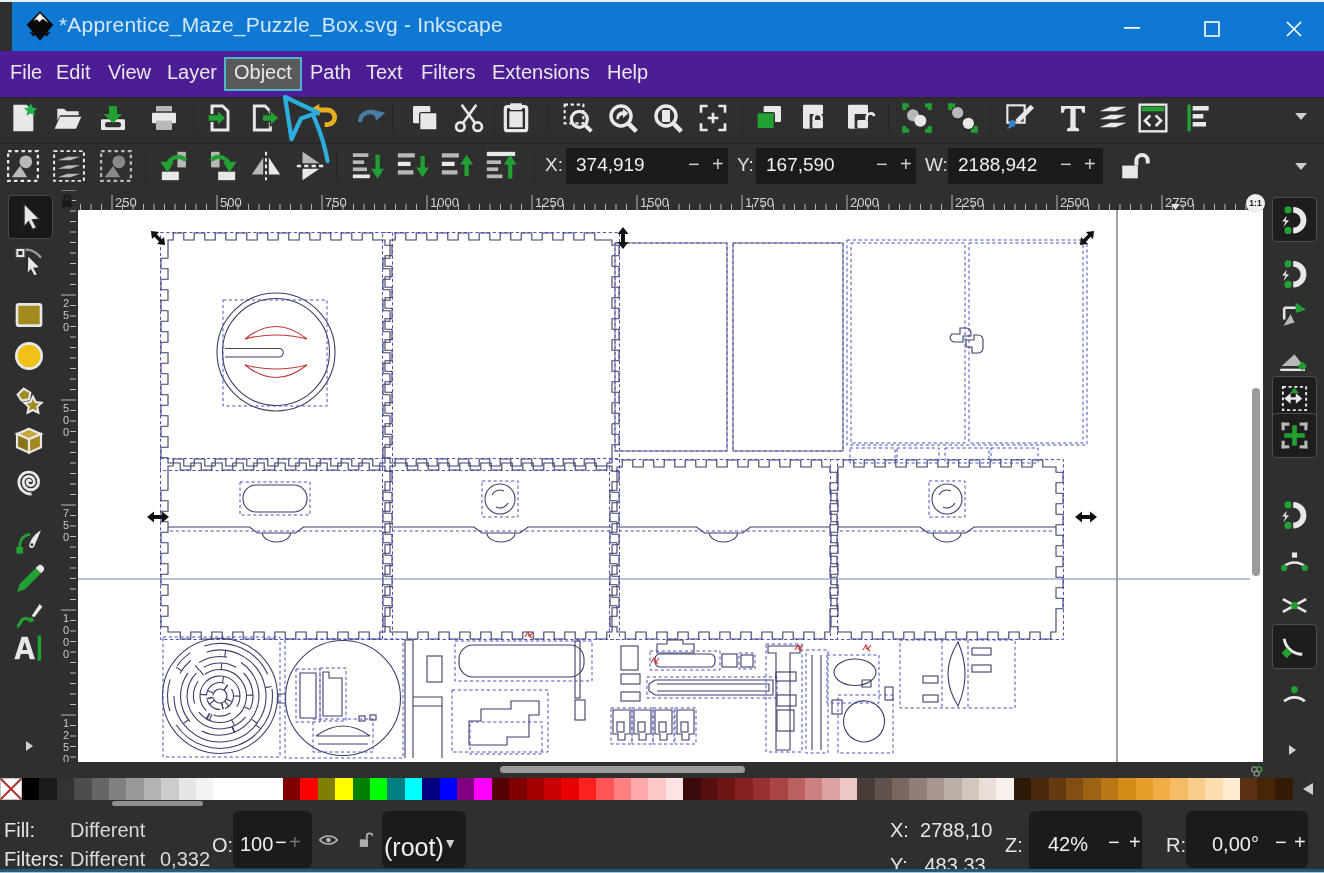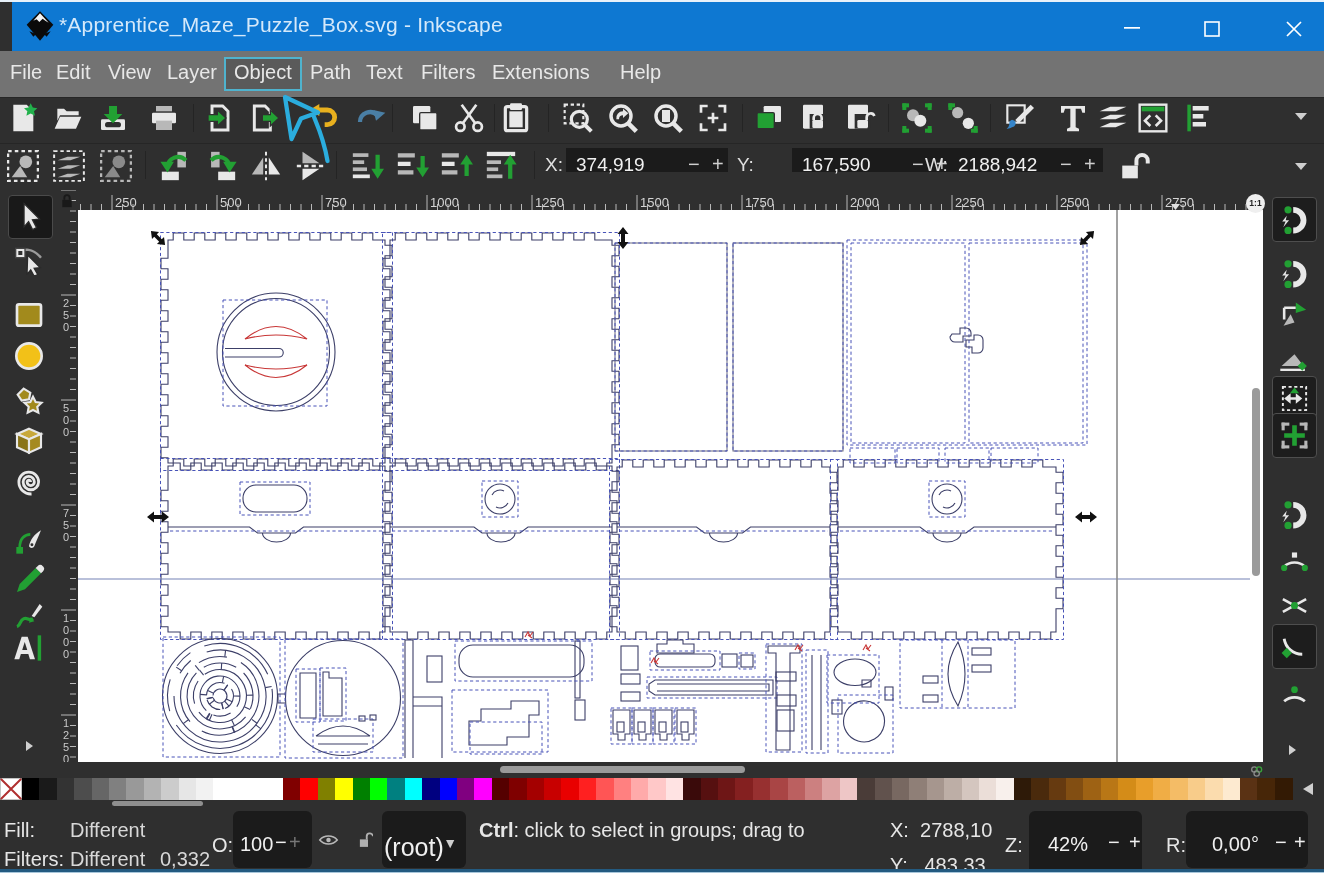--- a/index.html
+++ b/index.html
@@ -1,23 +1,23 @@
 <!DOCTYPE html>
 <html><head><meta charset="utf-8"><style>
 *{margin:0;padding:0;box-sizing:border-box}
 html,body{width:1324px;height:873px;overflow:hidden;font-family:"Liberation Sans",sans-serif;background:#2f2f2f}
 #titlebar{position:absolute;left:12px;top:0;width:1324px;height:51px;background:#0e78d2;color:#fff}
 #title{position:absolute;left:47px;top:13px;font-size:21px;color:#d5e9fa;letter-spacing:.2px}
-#menubar{position:absolute;left:0;top:51px;width:1324px;height:46px;background:#737373;color:#e8e8e8;font-size:20px}
+#menubar{position:absolute;left:0;top:51px;width:1324px;height:46px;background:#4c1d95;color:#e8e8e8;font-size:20px}
 #menubar span{position:absolute;top:10px}
 #objbox{position:absolute;left:224px;top:6px;width:78px;height:34px;background:#5a5a5a;border:2.5px solid #4fb3ce}
 #toolbar1{position:absolute;left:0;top:97px;width:1324px;height:46px;background:#2f2f2f;border-top:1px solid #262626}
 #toolbar2{position:absolute;left:0;top:143px;width:1324px;height:47px;background:#2f2f2f;border-top:1px solid #262626}
 .ic{position:absolute}
-.field{position:absolute;background:#1b1b1b;border-radius:0;color:#f0f0f0;font-size:19px;height:24px;top:148px}
+.field{position:absolute;background:#1b1b1b;border-radius:0;color:#f0f0f0;font-size:19px;height:36px;top:148px}
 .field .val{position:absolute;left:10px;top:6px}
 .field .mp{position:absolute;top:5px;color:#cfcfcf;font-size:20px}
 .flab{position:absolute;top:154px;color:#e0e0e0;font-size:19px}
 .ddar{position:absolute;width:0;height:0;border-left:6px solid transparent;border-right:6px solid transparent;border-top:7px solid #cfcfcf}
 #lefttools{position:absolute;left:0;top:190px;width:57px;height:572px;background:#2f2f2f}
 #selbox{position:absolute;left:8px;top:195px;width:45px;height:44px;background:#191919;border-radius:4px;border:1px solid #4a4a4a}
 #vruler{position:absolute;left:57px;top:190px;width:21px;height:572px;background:#2f2f2f}
 #hruler{position:absolute;left:78px;top:190px;width:1172px;height:20px;background:#2f2f2f}
 #canvas{position:absolute;left:78px;top:210px;width:1185px;height:552px;background:#fff}
 #snapbar{position:absolute;left:1263px;top:190px;width:61px;height:572px;background:#2f2f2f}
@@ -60,33 +60,33 @@
  <div id="objbox"></div>
  <span style="left:10px">File</span>
     <span style="left:56px">Edit</span>
     <span style="left:108px">View</span>
  <span style="left:167px">Layer</span>
     <span style="left:234px">Object</span>
     <span style="left:310px">Path</span>
  <span style="left:366px">Text</span>
     <span style="left:421px">Filters</span>
     <span style="left:492px">Extensions</span>
- <span style="left:620px">Help</span>
+ <span style="left:607px">Help</span>
 </div>
 
 <div id="toolbar1"></div>
 <div id="toolbar2"></div>
 <span class="flab" style="left:545px">X:</span>
 <div class="field" style="left:566px;width:162px">
     <span class="val">374,919</span>
     <span class="mp" style="left:122px">−</span>
     <span class="mp" style="left:146px">+</span>
   </div>
 <span class="flab" style="left:737px">Y:</span>
-<div class="field" style="left:792px;width:160px">
+<div class="field" style="left:756px;width:160px">
     <span class="val">167,590</span>
     <span class="mp" style="left:120px">−</span>
     <span class="mp" style="left:144px">+</span>
   </div>
 <span class="flab" style="left:925px">W:</span>
 <div class="field" style="left:948px;width:155px">
     <span class="val">2188,942</span>
     <span class="mp" style="left:112px">−</span>
     <span class="mp" style="left:136px">+</span>
   </div>
@@ -612,21 +612,20 @@
  <div style="position:absolute;left:70px;top:11px;color:#d8d8d8">Different</div>
  <div style="position:absolute;left:4px;top:40px">Filters:</div>
  <div style="position:absolute;left:70px;top:40px;color:#d8d8d8">Different</div>
  <div style="position:absolute;left:160px;top:40px;color:#d8d8d8">0,332</div>
  <div style="position:absolute;left:212px;top:26px">O:</div>
  <div class="sbox" style="left:233px;top:3px;width:79px;height:57px">
    <span style="position:absolute;left:7px;top:22px">100</span>
    <span style="position:absolute;left:42px;top:20px">−</span>
    <span style="position:absolute;left:56px;top:20px;color:#777">+</span>
  </div>
- <div style="position:absolute;left:479px;top:11px"><b>Ctrl</b>: click to select in groups; drag to</div>
  <div style="position:absolute;left:890px;top:11px">X:&nbsp;&nbsp;2788,10</div>
  <div style="position:absolute;left:890px;top:46px">Y:&nbsp;&nbsp;&nbsp;483,33</div>
  <div style="position:absolute;left:1005px;top:26px">Z:</div>
  <div class="sbox" style="left:1029px;top:3px;width:113px;height:71px">
    <span style="position:absolute;left:19px;top:22px">42%</span>
    <span style="position:absolute;left:79px;top:20px">−</span>
    <span style="position:absolute;left:100px;top:20px">+</span>
  </div>
  <div style="position:absolute;left:1166px;top:26px">R:</div>
  <div class="sbox" style="left:1186px;top:3px;width:122px;height:57px">

